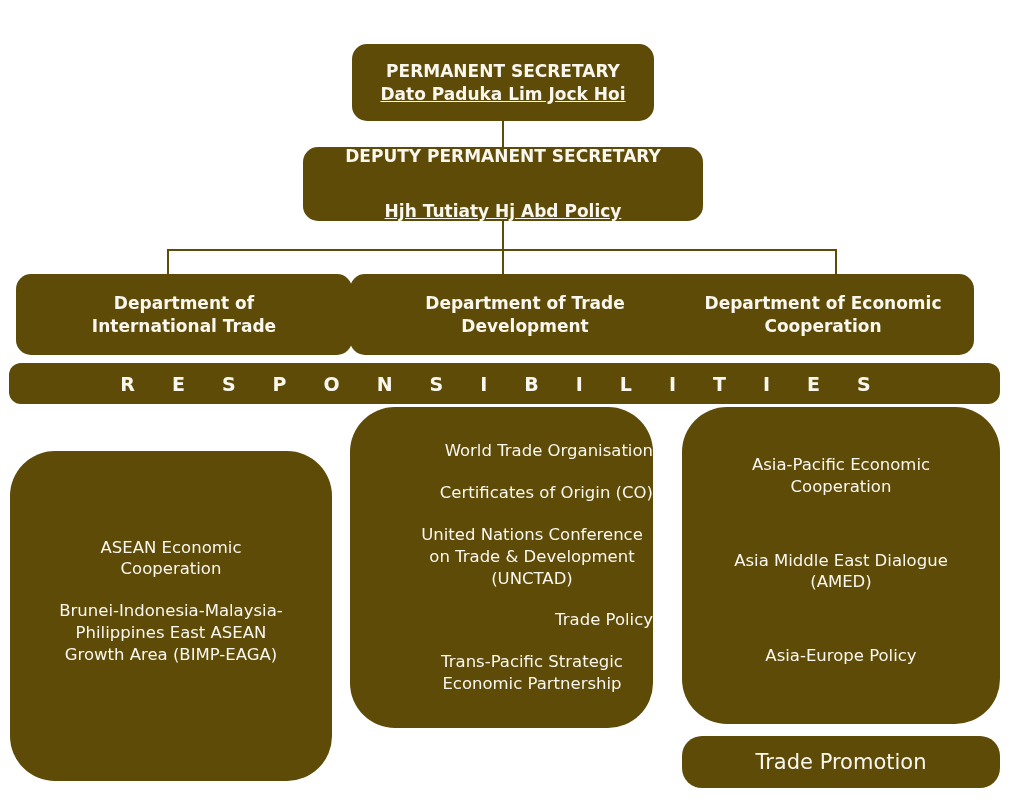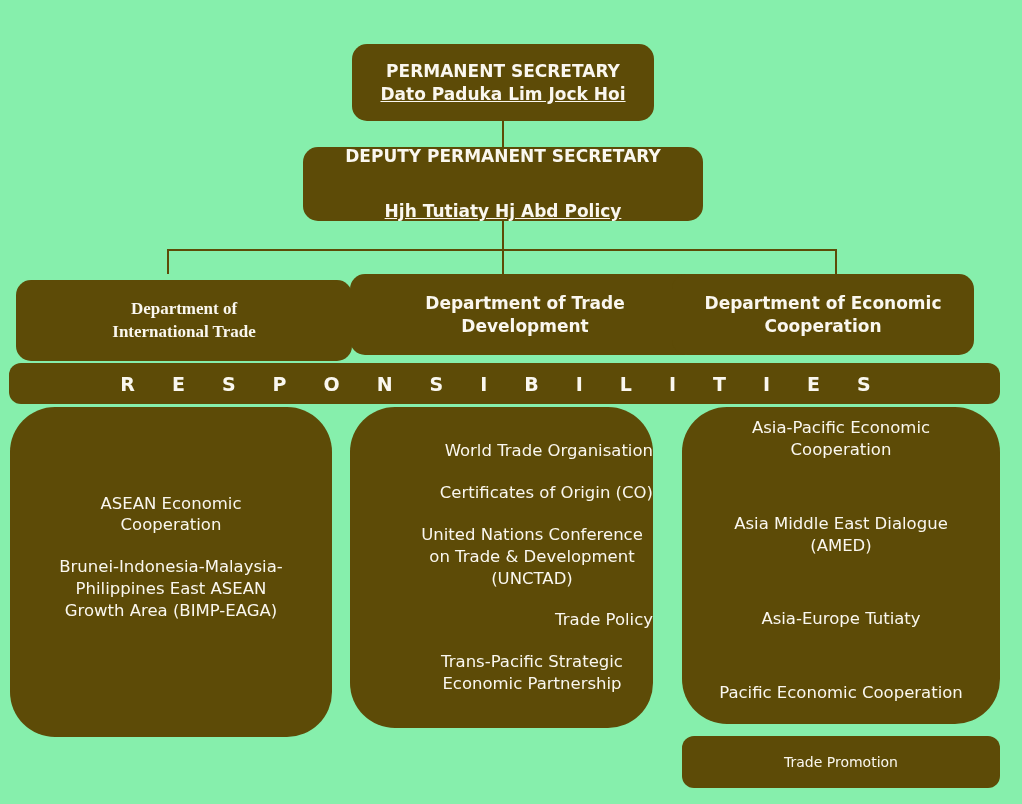--- a/index.html
+++ b/index.html
@@ -3,21 +3,21 @@
 <meta charset="utf-8">
 <style>
   html,body{margin:0;padding:0;}
   body{
     font-family:"DejaVu Sans","Liberation Sans",sans-serif;
     background:#e0f7fc;
   }
   .canvas{
     position:relative;
     width:1022px;height:804px;
-    background:#86efac;
+    background:#ffffff;
     overflow:hidden;
   }
   .box{
     position:absolute;
     background:#5d4b07;
     color:#faf7ef;
     box-sizing:border-box;
     display:flex;
     flex-direction:column;
     align-items:center;
@@ -40,27 +40,27 @@
     text-indent:19px;
     white-space:nowrap;
     justify-content:center;
   }
   .content{
     border-radius:45px;
     font-size:16.5px;
     line-height:1.32;
   }
   .content .item{margin:10px 0;}
-  .content-left{padding-bottom:30px;}
+  .content-left{padding-bottom:30px;margin-top:44px;}
   .content-left .item:nth-child(1){max-width:170px;}
   .content-left .item:nth-child(2){max-width:245px;}
   .content-mid .item{max-width:242px;}
   .content-right{padding-bottom:10px;gap:32px;}
   .content-right .item{max-width:245px;}
-  .tp{border-radius:12px;font-size:14px;}
+  .tp{border-radius:20px;font-size:21px;}
   .line{position:absolute;background:#5d4b07;}
 </style>
 </head>
 <body>
 
 <div class="canvas">
 
   <div class="line" style="left:502px;top:121px;width:2px;height:26px;"></div>
   <div class="line" style="left:502px;top:221px;width:2px;height:53px;"></div>
   <div class="line" style="left:167px;top:249px;width:670px;height:2px;"></div>
@@ -70,21 +70,21 @@
   <div class="box hdr" style="left:352px;top:44px;width:302px;height:77px;">
     <div class="t1">PERMANENT SECRETARY</div>
     <div class="t2">Dato Paduka Lim Jock Hoi</div>
   </div>
 
   <div class="box hdr" style="left:303px;top:147px;width:400px;height:74px;gap:32px;">
     <div class="t1">DEPUTY PERMANENT SECRETARY</div>
     <div class="t2">Hjh Tutiaty Hj Abd Policy</div>
   </div>
 
-  <div class="box dept dept-left" style="left:16px;top:280px;width:336px;height:81px;font-family:Liberation Serif, serif;">
+  <div class="box dept dept-left" style="left:16px;top:274px;width:336px;height:81px;">
     <div class="lbl">Department of International Trade</div>
   </div>
   <div class="box dept dept-mid" style="left:350px;top:274px;width:350px;height:81px;">
     <div class="lbl">Department of Trade Development</div>
   </div>
   <div class="box dept dept-right" style="left:672px;top:274px;width:302px;height:81px;">
     <div class="lbl">Department of Economic Cooperation</div>
   </div>
 
   <div class="box resp-bar" style="left:9px;top:363px;width:991px;height:41px;">
@@ -100,21 +100,20 @@
     <div class="item">World Trade Organisation</div>
     <div class="item">Certificates of Origin (CO)</div>
     <div class="item">United Nations Conference on Trade &amp; Development (UNCTAD)</div>
     <div class="item">Trade Policy</div>
     <div class="item">Trans-Pacific Strategic Economic Partnership</div>
   </div>
 
   <div class="box content content-right" style="left:682px;top:407px;width:318px;height:317px;">
     <div class="item">Asia-Pacific Economic Cooperation</div>
     <div class="item">Asia Middle East Dialogue (AMED)</div>
-    <div class="item">Asia-Europe Tutiaty</div>
-    <div class="item">Pacific Economic Cooperation</div>
+    <div class="item">Asia-Europe Policy</div>
   </div>
 
   <div class="box tp" style="left:682px;top:736px;width:318px;height:52px;">
     <div>Trade Promotion</div>
   </div>
 
 </div>
 
 </body></html>

